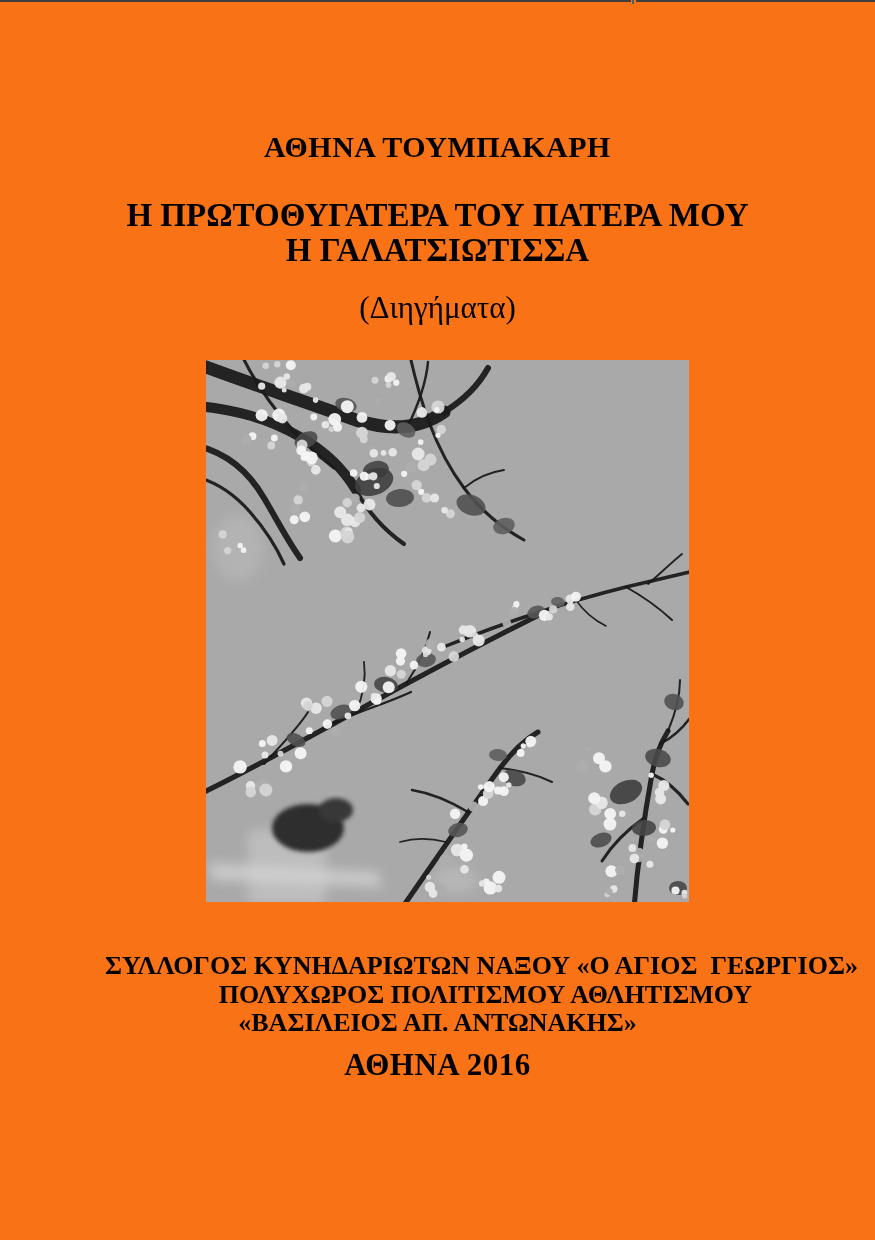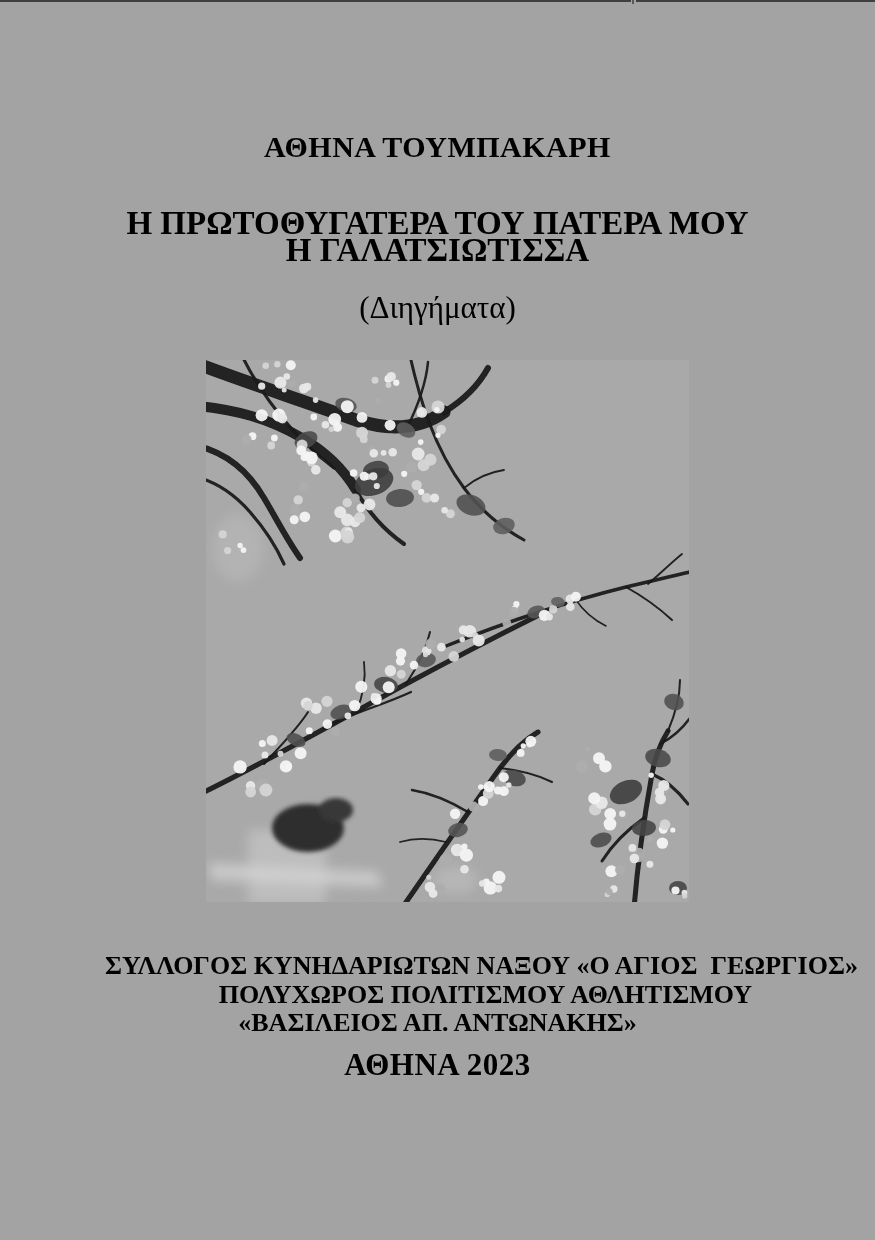--- a/index.html
+++ b/index.html
@@ -1,27 +1,27 @@
 <!DOCTYPE html>
 <html lang="el"><head>
 <meta charset="utf-8">
 <style>
   html,body{margin:0;padding:0;background:#ffffff;}
   .page{
-    position:relative;width:875px;height:1240px;background:#a3a3a3;
+    position:relative;width:875px;height:1240px;background:#f97316;
     font-family:"Liberation Serif","DejaVu Serif",serif;color:#000;
     overflow:hidden;margin:0 auto;
   }
   .topline{position:absolute;top:0;height:2px;background:#3f3f3f;}
   .topline.seg1{left:0;width:631px;}
   .topline.seg2{left:636px;width:239px;}
   .toptick{position:absolute;top:0;left:632px;width:2px;height:4px;background:#5a5a5a;}
   .line{position:absolute;left:0;width:100%;text-align:center;white-space:pre-wrap;line-height:1.15;}
   .author{top:130px;font-size:30px;font-weight:bold;letter-spacing:0.5px;}
-  .title1{top:205px;font-size:33px;font-weight:bold;}
+  .title1{top:197px;font-size:33px;font-weight:bold;}
   .title2{top:232px;font-size:33px;font-weight:bold;}
   .subtitle{top:290px;font-size:31px;font-weight:normal;}
   .pub{font-size:26px;font-weight:bold;}
   .pub1{top:951px;padding-left:44px;}
   .pub2{top:980px;padding-left:48px;}
   .pub3{top:1008px;}
   .imprint{top:1047px;font-size:31px;font-weight:bold;letter-spacing:0.5px;}
   .photo{position:absolute;left:206px;top:360px;width:483px;height:542px;}
   .photo svg{display:block;width:100%;height:100%;}
 </style>
@@ -319,15 +319,15 @@
           <circle cx="478.8" cy="535.9" r="2.6" fill="#d5d5d5" opacity="0.95"></circle>
           <circle cx="469.5" cy="530.5" r="4.1" fill="#f4f4f4" opacity="0.95"></circle>
         </g>
     </svg>
   </div>
 
   <div class="line pub pub1">ΣΥΛΛΟΓΟΣ ΚΥΝΗΔΑΡΙΩΤΩΝ ΝΑΞΟΥ «Ο ΑΓΙΟΣ  ΓΕΩΡΓΙΟΣ»</div>
   <div class="line pub pub2">ΠΟΛΥΧΩΡΟΣ ΠΟΛΙΤΙΣΜΟΥ ΑΘΛΗΤΙΣΜΟΥ</div>
   <div class="line pub pub3">«ΒΑΣΙΛΕΙΟΣ ΑΠ. ΑΝΤΩΝΑΚΗΣ»</div>
 
-  <div class="line imprint">ΑΘΗΝΑ 2023</div>
+  <div class="line imprint">ΑΘΗΝΑ 2016</div>
 
 </div>
 
 </body></html>

